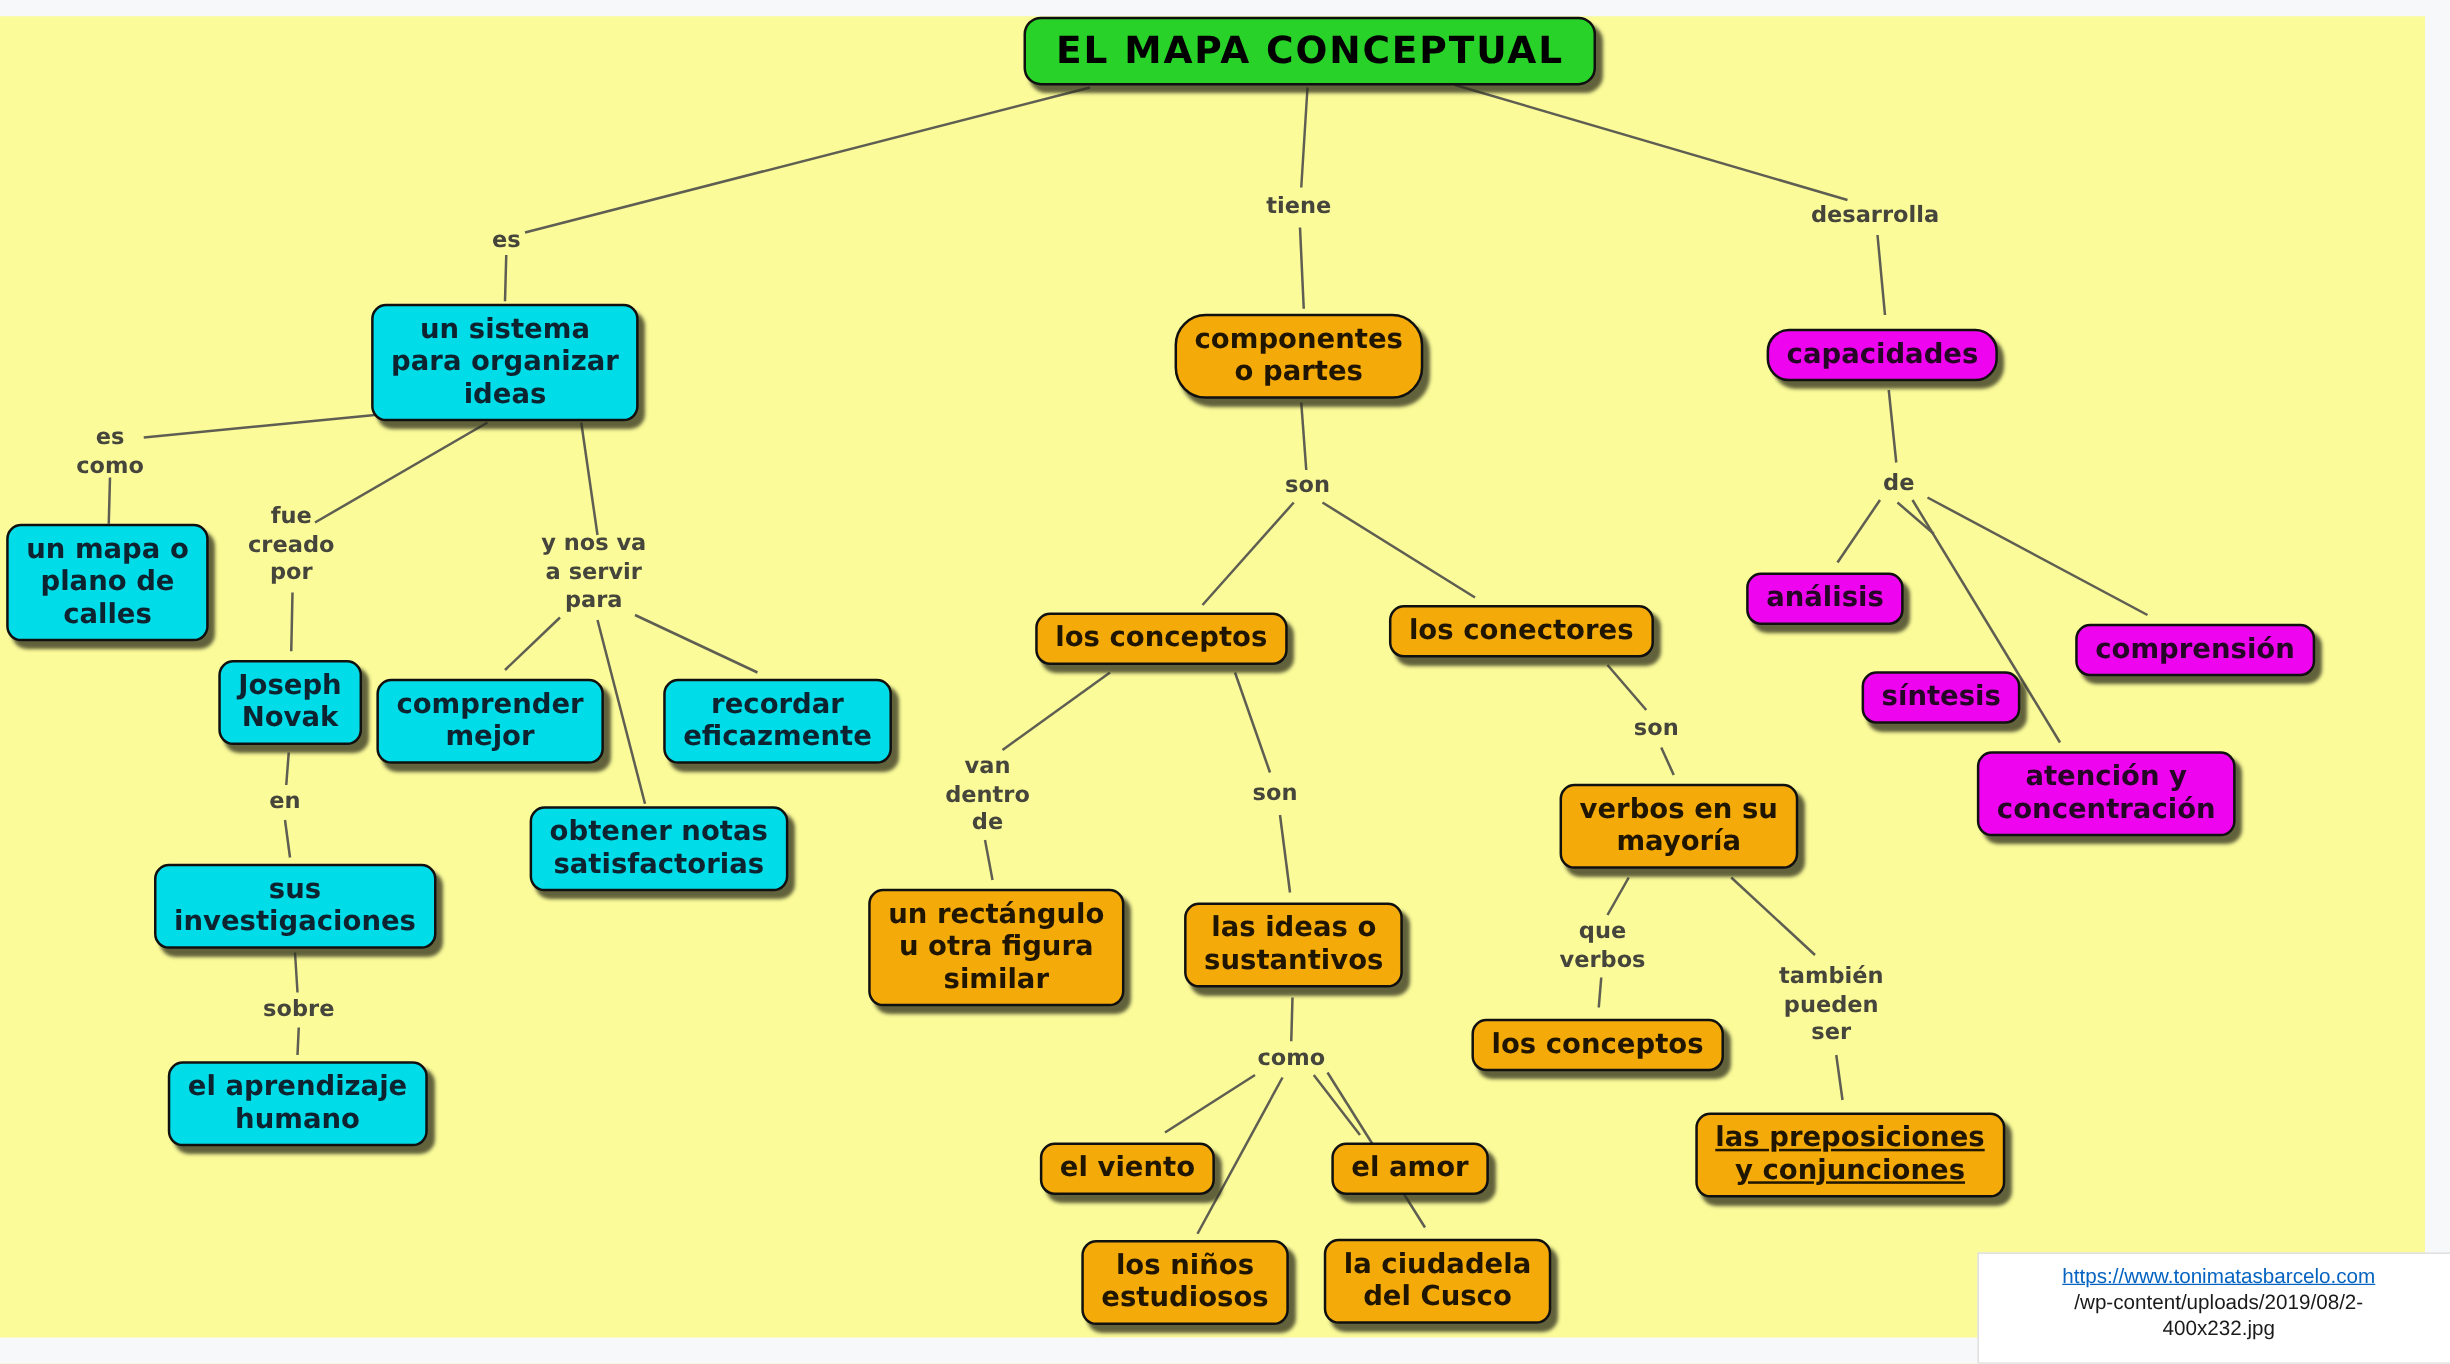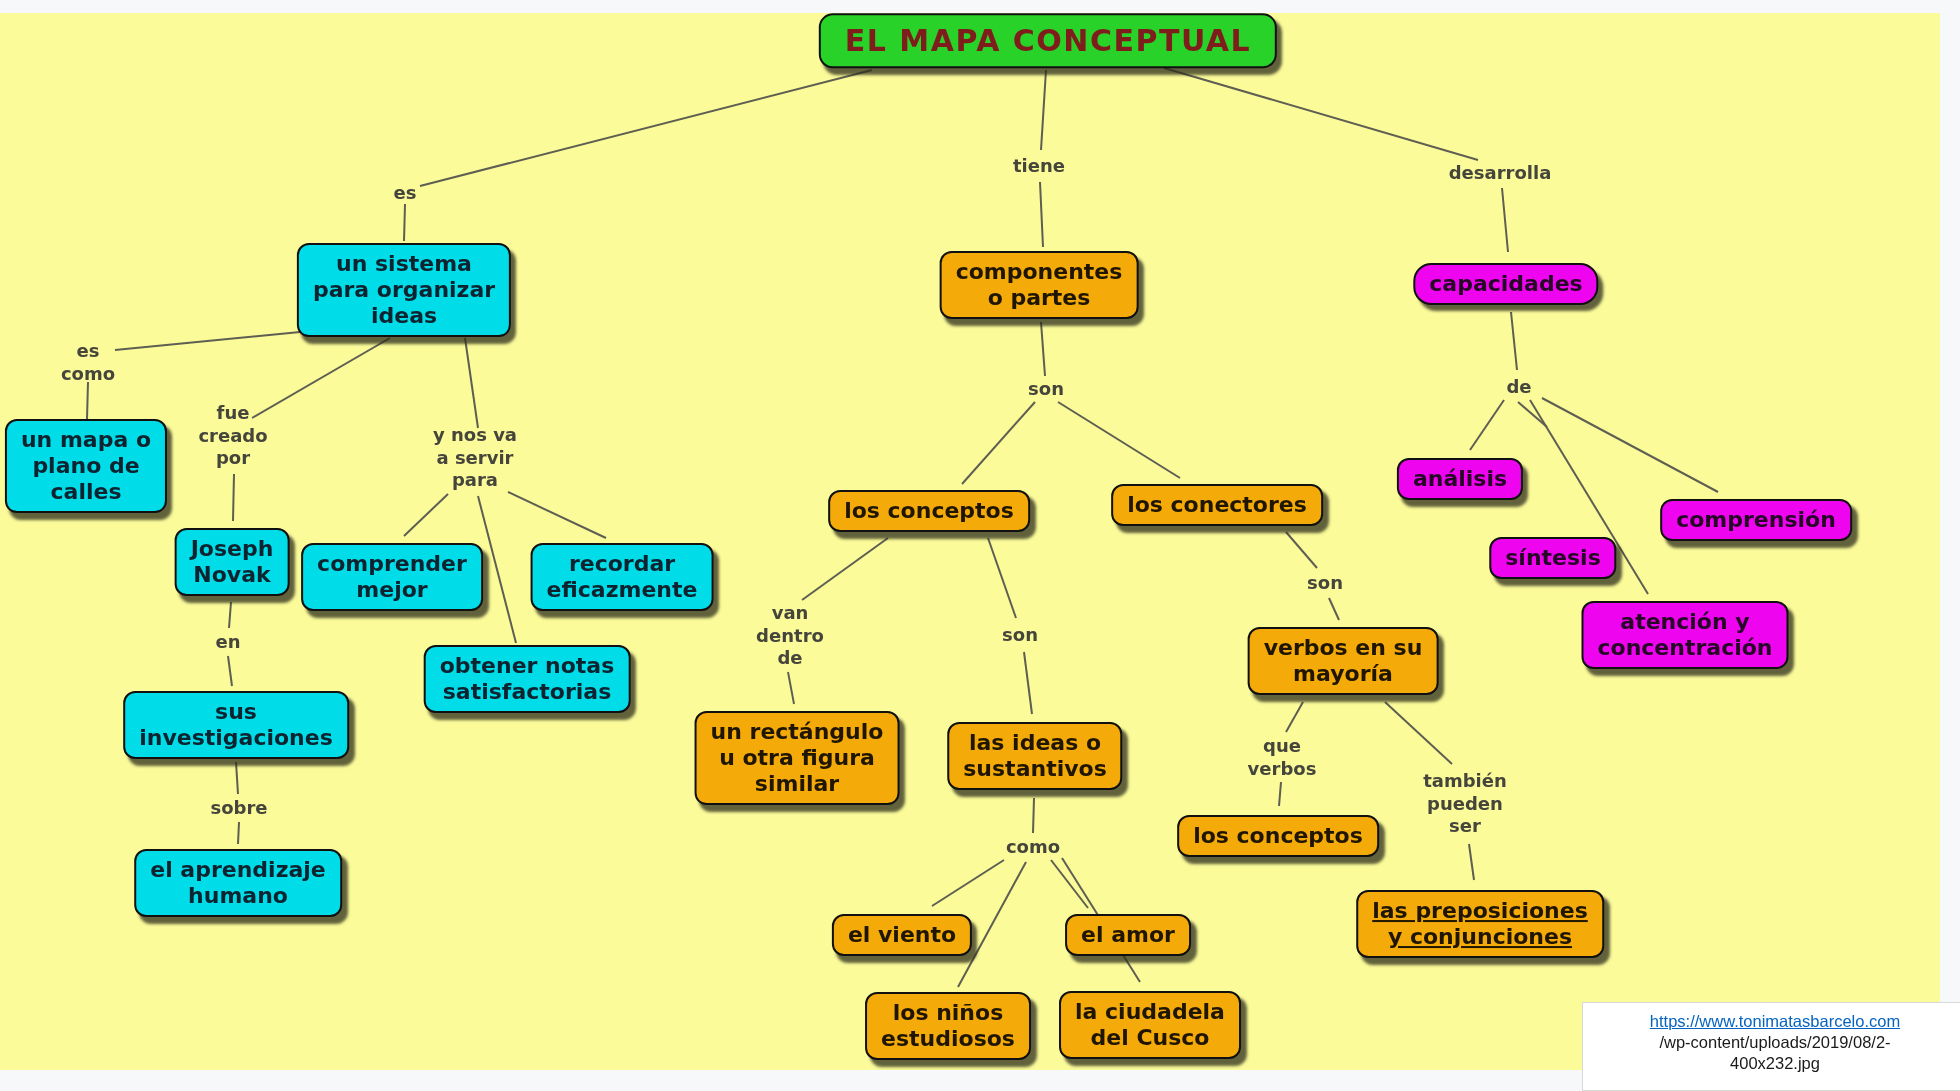--- a/index.html
+++ b/index.html
@@ -21,21 +21,21 @@
     font-weight:bold;font-size:22px;line-height:1.18;
     padding:6px 14px;
     border:2.5px solid #101010;border-radius:12px;
     box-shadow:5px 6px 3px rgba(45,45,28,0.75);
     color:#141414;
   }
   .node.cyan{background:var(--cyan,#00dce8);color:#0d2430;}
   .node.orange{background:var(--orange,#f4ab09);color:#201600;}
   .node.magenta{background:var(--magenta,#ee04ee);color:#260626;}
   .node.green{
-    background:var(--green,#28d228);color:#7f1d1d;
+    background:var(--green,#28d228);color:#000000;
     font-size:30px;letter-spacing:1.5px;padding:8px 24px;border-radius:14px;
   }
   .edge-label{
     position:absolute;transform:translate(-50%,-50%);
     white-space:pre;text-align:center;
     font-weight:bold;font-size:18px;line-height:1.25;
     color:#45453c;
   }
   #citation{
     position:absolute;left:1582px;top:1002px;width:386px;height:89px;
@@ -137,21 +137,21 @@
       <div class="node cyan" style="left: 236px; top: 725px;">sus
 investigaciones</div>
       <div class="node cyan" style="left: 238px; top: 883px;">el aprendizaje
 humano</div>
       <div class="node cyan" style="left: 392px; top: 577px;">comprender
 mejor</div>
       <div class="node cyan" style="left: 622px; top: 577px;">recordar
 eficazmente</div>
       <div class="node cyan" style="left: 527px; top: 679px;">obtener notas
 satisfactorias</div>
-      <div class="node orange" style="left: 1039px; top: 285px;">componentes
+      <div class="node orange" style="left: 1039px; top: 285px; border-radius: 25px;">componentes
 o partes</div>
       <div class="node orange" style="left: 929px; top: 511px;">los conceptos</div>
       <div class="node orange" style="left: 1217px; top: 505px;">los conectores</div>
       <div class="node orange" style="left: 797px; top: 758px;">un rectángulo
 u otra figura
 similar</div>
       <div class="node orange" style="left: 1035px; top: 756px;">las ideas o
 sustantivos</div>
       <div class="node orange" style="left: 902px; top: 935px;">el viento</div>
       <div class="node orange" style="left: 1128px; top: 935px;">el amor</div>

